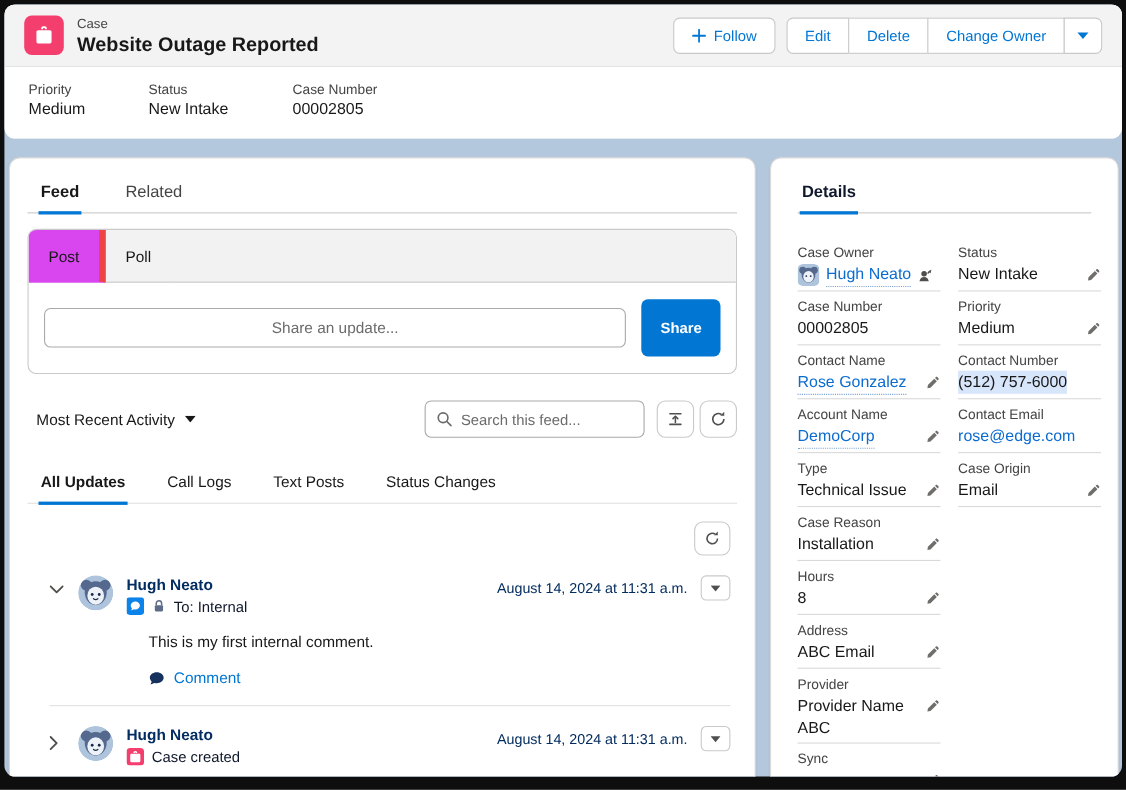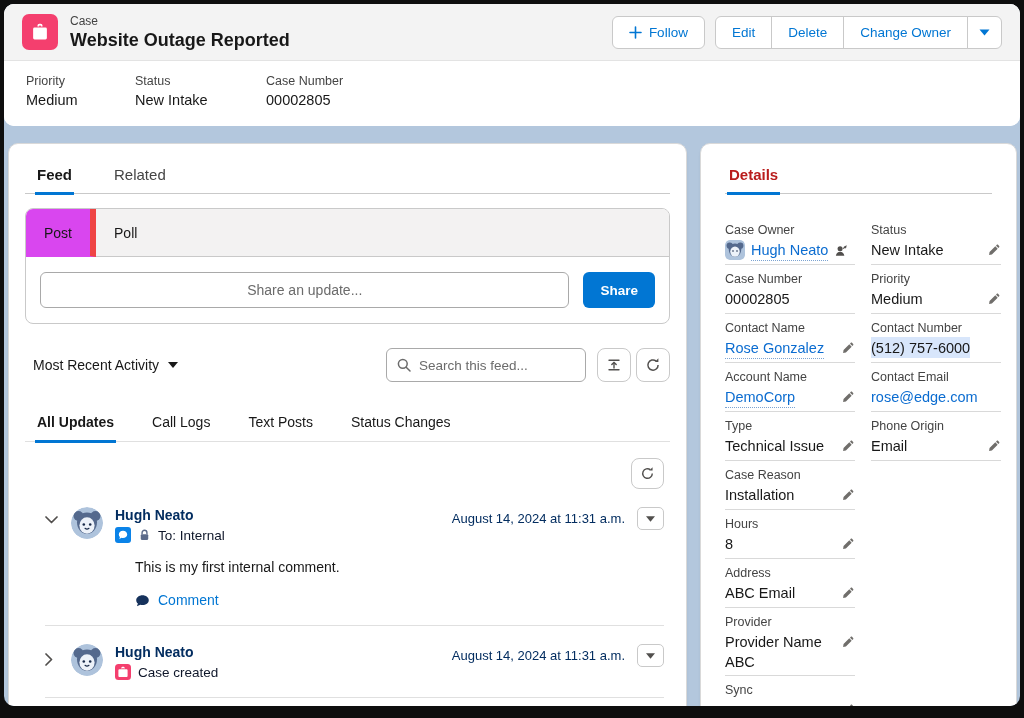--- a/index.html
+++ b/index.html
@@ -83,21 +83,21 @@
   }
   .composer-tab.rest { border-bottom: 1px solid #c9c9c9; }
   .composer-fill { flex: 1; border-bottom: 1px solid #c9c9c9; }
   .composer-body { padding: 15px 14px; display: flex; align-items: center; gap: 14px; }
   .share-input {
     flex: 1; height: 36px; border: 1px solid #a9a9a9; border-radius: 6px;
     font-size: 14px; text-align: center; color: #181818; font-family: inherit; padding: 0 12px;
   }
   .share-input::placeholder { color: #6b6b6b; }
   .share-btn {
-    height: 36px; padding: 0 17px; background: var(--brand-blue, #0176d3); color: #fff;
+    height: 52px; padding: 0 17px; background: var(--brand-blue, #0176d3); color: #fff;
     border: none; border-radius: 6px; font-size: 13.5px; font-weight: bold;
     font-family: inherit; cursor: pointer;
   }
   
   .feed-toolbar { margin-top: 24px; display: flex; align-items: center; padding-left: 8px; }
   .sort-trigger { display: flex; align-items: center; gap: 9px; font-size: 14px; color: #181818; cursor: pointer; }
   .toolbar-right { margin-left: auto; display: flex; align-items: center; gap: 5px; }
   .search-box {
     width: 200px; height: 34px; border: 1px solid #a9a9a9; border-radius: 6px;
     display: flex; align-items: center; padding: 0 10px; gap: 8px; margin-right: 6px; background: #fff;
@@ -133,21 +133,21 @@
     width: 27px; height: 23px; border: 1px solid #c9c9c9; border-radius: 5px; background: #fff;
     display: inline-flex; align-items: center; justify-content: center; cursor: pointer;
   }
   .item-body { margin: 16px 0 0 90px; font-size: 14px; color: #181818; }
   .item-actions { margin: 17px 0 0 90px; display: flex; }
   .comment-link { display: flex; align-items: center; gap: 8px; font-size: 14px; color: var(--brand-blue, #0176d3); cursor: pointer; }
   .feed-divider { border-bottom: 1px solid #e0e0e0; margin-top: 17px; }
   
   .details-tabs { border-bottom: 1px solid #c9c9c9; padding: 0 2px; }
   .details-tab {
-    display: inline-block; font-size: 15px; font-weight: bold; color: #b91c1c;
+    display: inline-block; font-size: 15px; font-weight: bold; color: #0f172a;
     padding: 4px 2px 9px 2px; border-bottom: 3px solid var(--brand-blue, #0176d3);
     margin-bottom: -2px; cursor: pointer;
   }
   .fields { display: flex; gap: 16px; margin-top: 28px; }
   .fcol { width: 130px; flex: none; }
   .field { border-bottom: 1px solid #d9d9d9; padding-bottom: 3px; margin-bottom: 6px; }
   .f-label { font-size: 12.5px; color: #444; line-height: 17px; }
   .f-valrow { display: flex; align-items: flex-start; justify-content: space-between; min-height: 22px; }
   .f-value { font-size: 14.5px; color: #181818; line-height: 20px; padding-top: 1px; }
   .f-link { color: #0b6cd0; cursor: pointer; border-bottom: 1px dotted #7ca4d2; }
@@ -550,21 +550,21 @@
           </div>
 
           <div class="field">
             <div class="f-label">Contact Email</div>
             <div class="f-valrow">
               <span class="f-value f-link plain">rose@edge.com</span>
             </div>
           </div>
 
           <div class="field">
-            <div class="f-label">Phone Origin</div>
+            <div class="f-label">Case Origin</div>
             <div class="f-valrow">
               <span class="f-value">Email</span>
               <span class="edit-pencil">
                 <svg width="14" height="14" viewBox="0 0 16 16">
                     <path fill="#706e6b" d="M12.6 2.1l1.3 1.3c.4.4.4 1 0 1.4l-.9.9-2.7-2.7.9-.9c.4-.4 1-.4 1.4 0zM9.5 3.8l2.7 2.7-6.6 6.6-3.2.5.5-3.2z"></path>
                   </svg>
               </span>
             </div>
           </div>
         </div>

